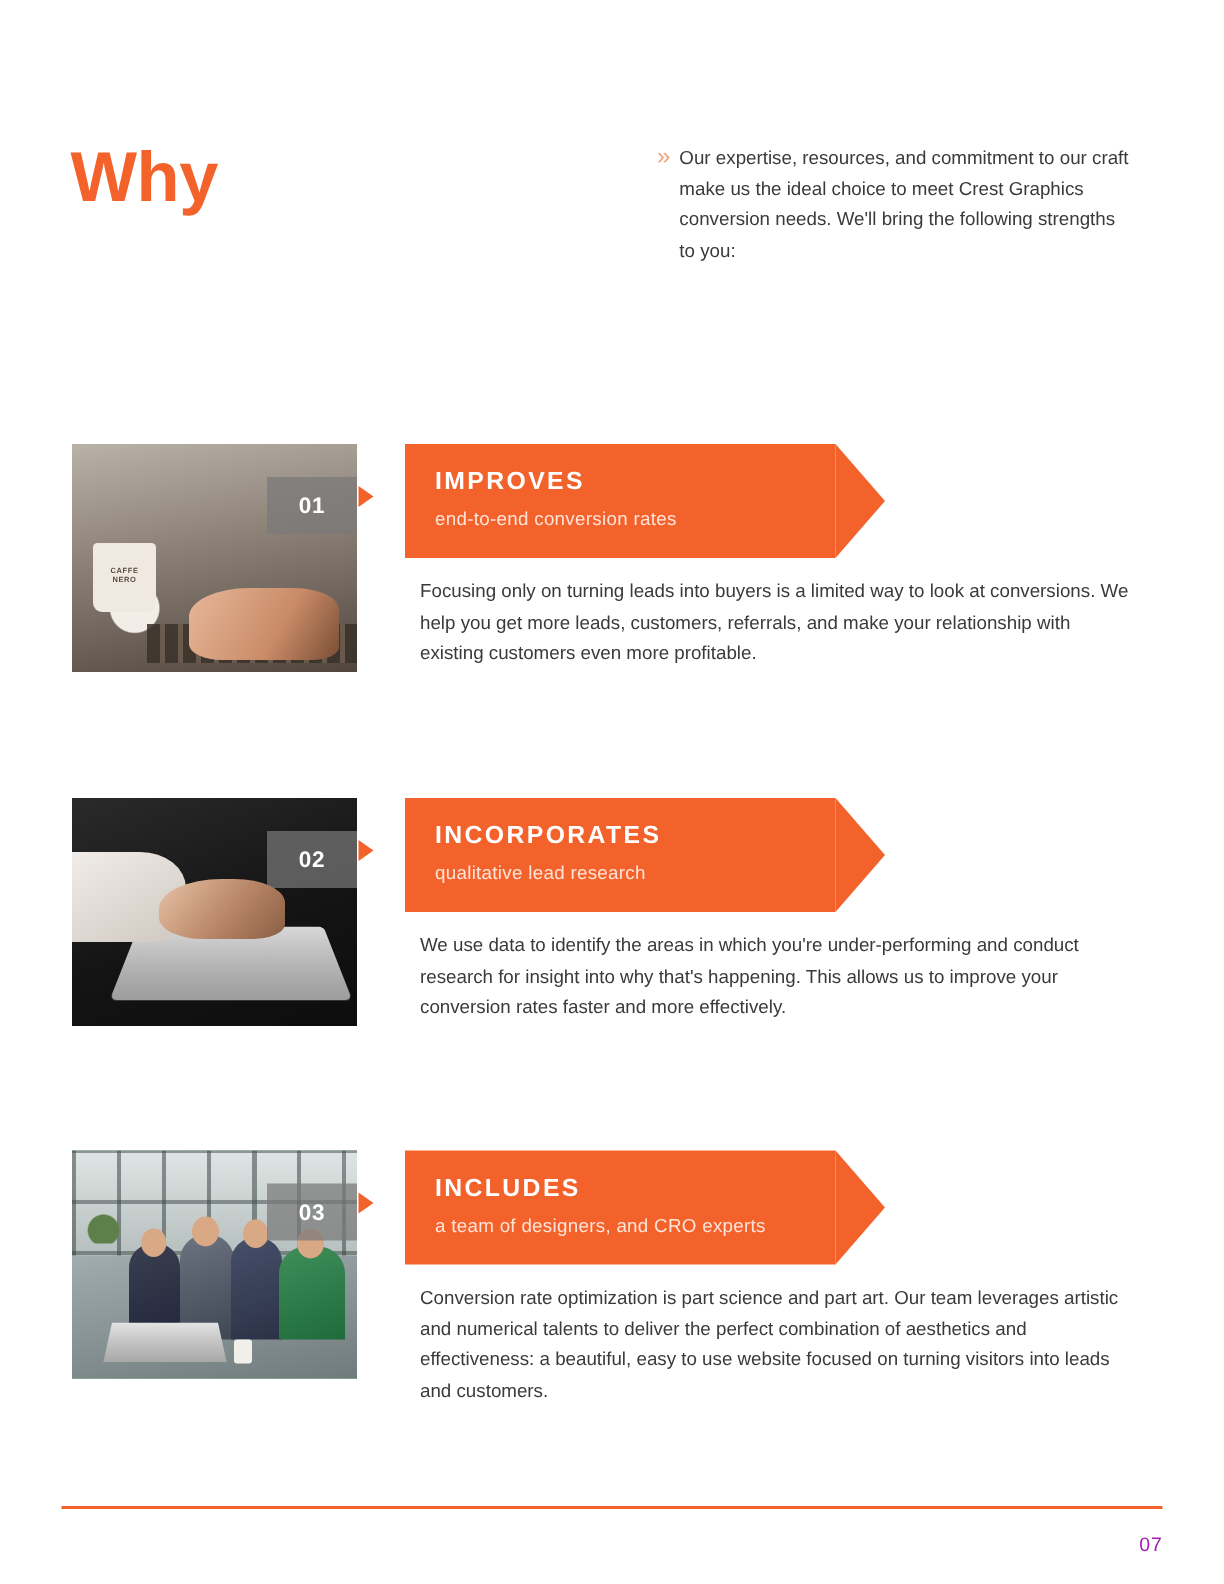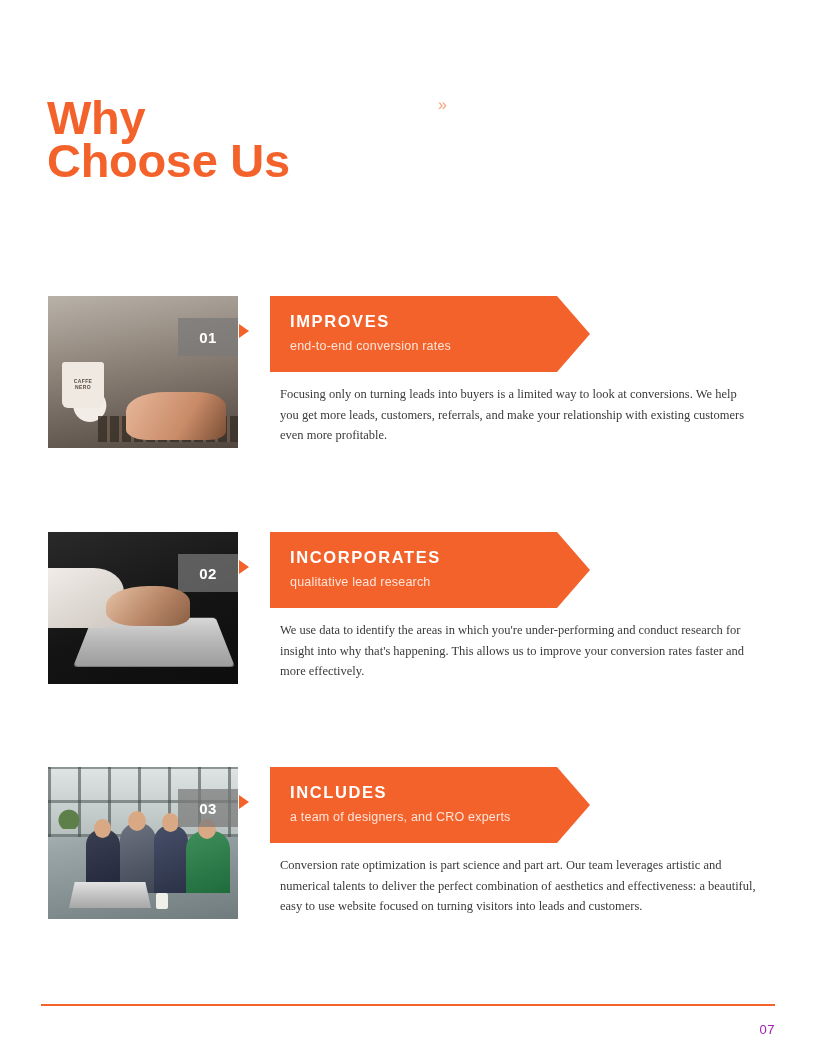--- a/index.html
+++ b/index.html
@@ -148,21 +148,20 @@
   }
 
   .desc {
     position: absolute;
     left: 280px;
     top: 88px;
     width: 478px;
     font-size: 12.5px;
     line-height: 20.5px;
     color: #3a3a3a;
-    font-family: Liberation Serif, serif;
   }
 
   
   .footer-rule {
     position: absolute;
     left: 41px;
     top: 1004px;
     width: 734px;
     height: 2px;
     background: #f4622c;
@@ -309,25 +308,25 @@
   .ph3 .cup {
     position: absolute; left: 108px; top: 126px;
     width: 12px; height: 16px; background: #f1efea; border-radius: 2px;
   }
 </style>
 </head>
 <body>
 
 <div class="page-title">
   <span class="line">Why</span>
-  <span class="line">Choose Us</span>
 </div>
 
 <div class="intro-wrap">
   <span class="intro-chevron">»</span>
+  <div class="intro-text">Our expertise, resources, and commitment to our craft make us the ideal choice to meet Crest Graphics conversion needs. We'll bring the following strengths to you:</div>
 </div>
 
 <div class="item item-1">
   <div class="thumb">
     <div class="photo ph1">
       <div class="kb"></div>
       <div class="mug-label">CAFFE NERO</div>
     </div>
     <div class="num-chip">01</div>
   </div>

